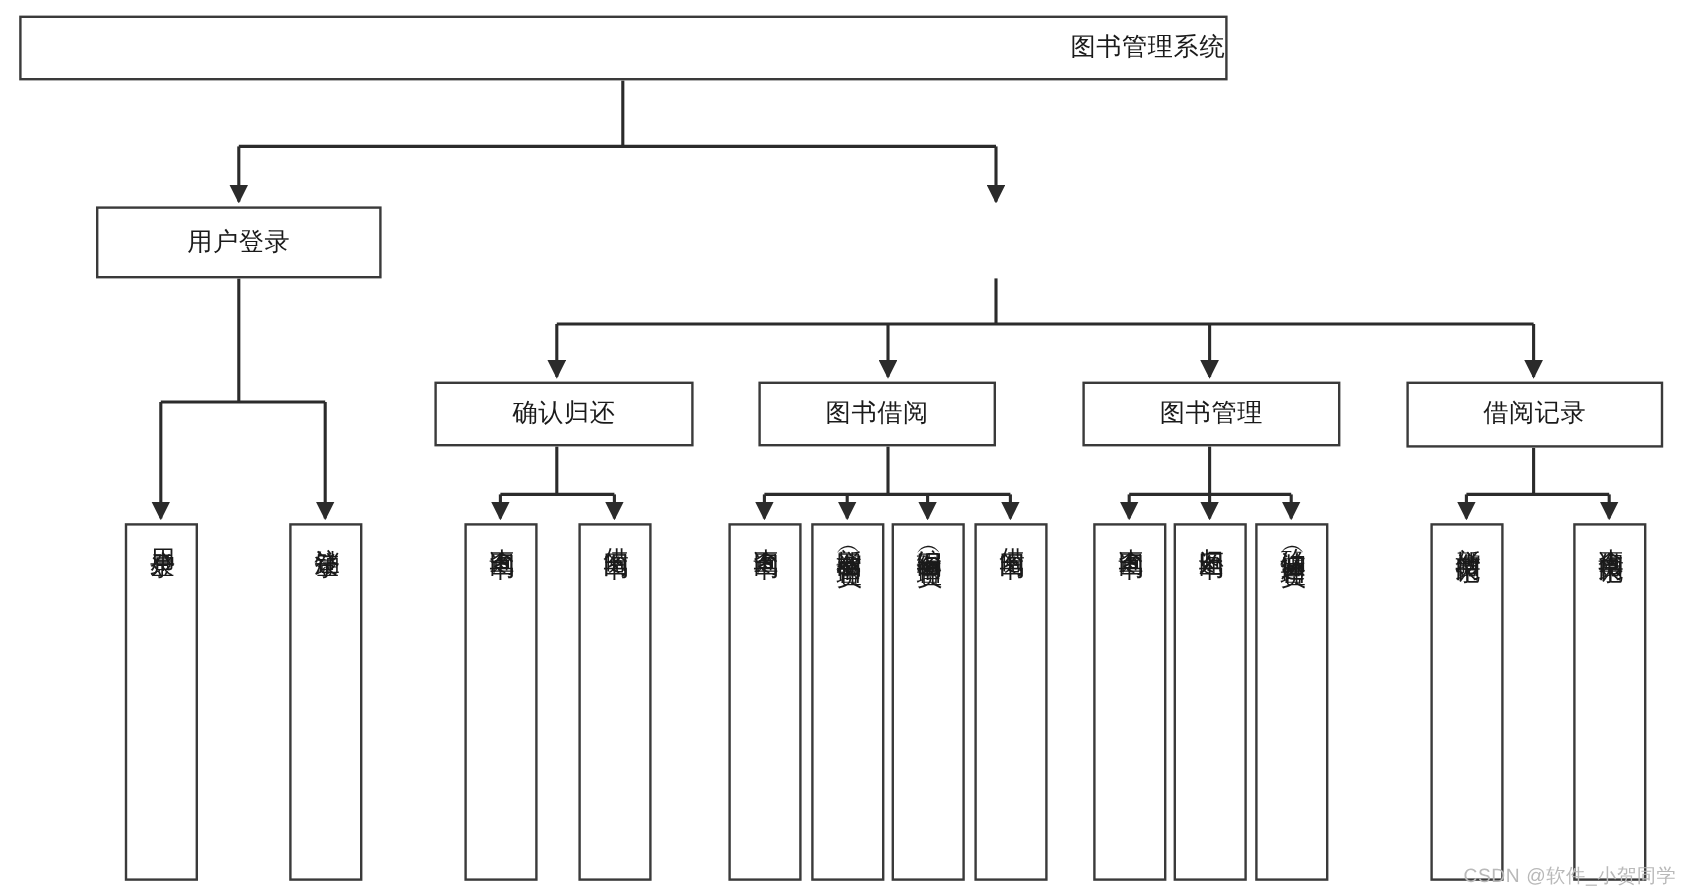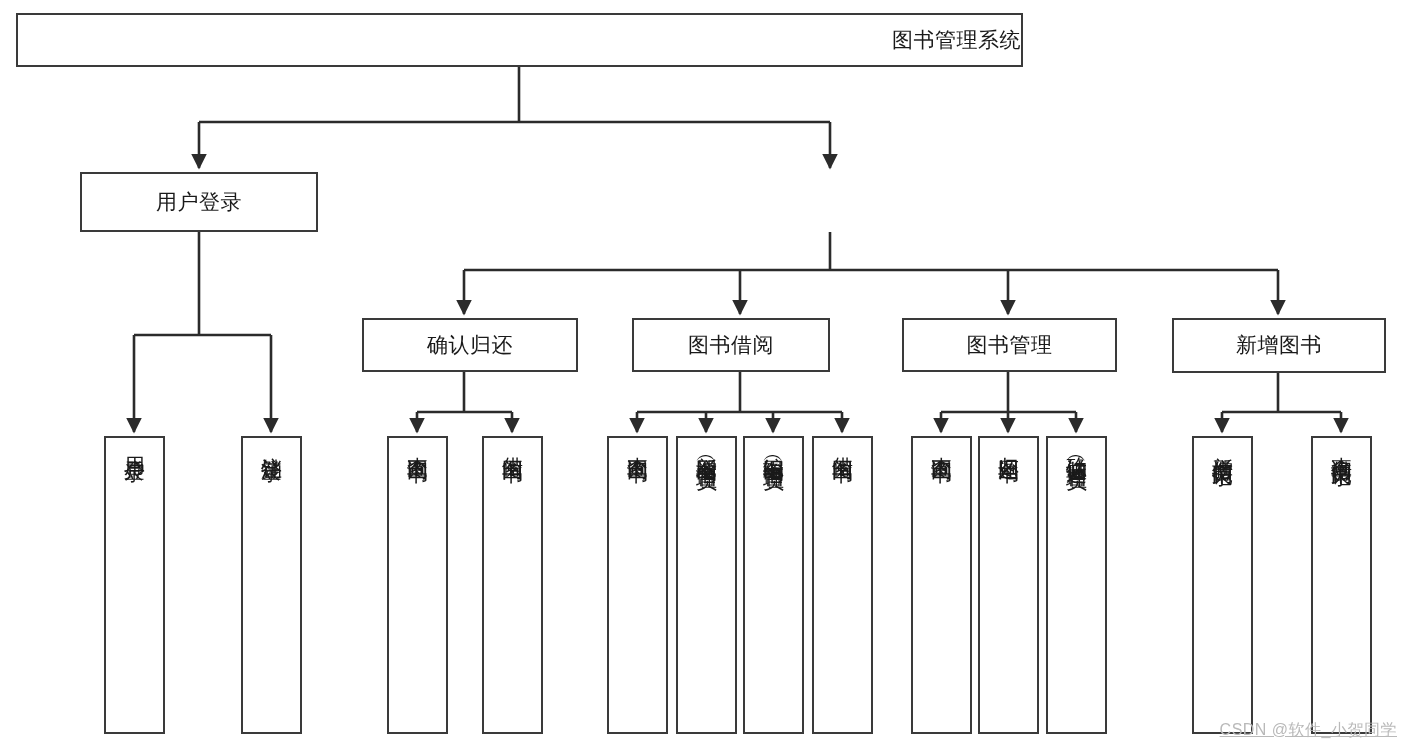--- a/index.html
+++ b/index.html
@@ -54,21 +54,20 @@
   }
   .watermark {
     position: absolute;
     right: 8px;
     bottom: 6px;
     font-size: 16px;
     color: #b9b9b9;
     letter-spacing: 0.5px;
     white-space: nowrap;
     pointer-events: none;
-    text-decoration: underline;
   }
 </style>
 </head>
 <body>
 
 <div id="canvas">
 
   <svg id="svg-layer" viewBox="0 0 1405 747" xmlns="http://www.w3.org/2000/svg">
     <defs>
       <marker id="arrow" viewBox="0 0 10 10" refX="9" refY="5" markerWidth="6" markerHeight="6" orient="auto-start-reverse">
@@ -130,21 +129,21 @@
   <div class="node" style="left:362px; top:318px; width:216px; height:54px;">
     <span class="node-label">确认归还</span>
   </div>
   <div class="node" style="left:632px; top:318px; width:198px; height:54px;">
     <span class="node-label">图书借阅</span>
   </div>
   <div class="node" style="left:902px; top:318px; width:215px; height:54px;">
     <span class="node-label">图书管理</span>
   </div>
   <div class="node" style="left:1172px; top:318px; width:214px; height:55px;">
-    <span class="node-label">新增图书</span>
+    <span class="node-label">借阅记录</span>
   </div>
 
   <div class="node node-leaf" style="left:104px; top:436px; width:61px; height:298px;">
     <span class="node-label">用户登录</span>
   </div>
   <div class="node node-leaf" style="left:241px; top:436px; width:61px; height:298px;">
     <span class="node-label">注销登录</span>
   </div>
 
   <div class="node node-leaf" style="left:387px; top:436px; width:61px; height:298px;">

